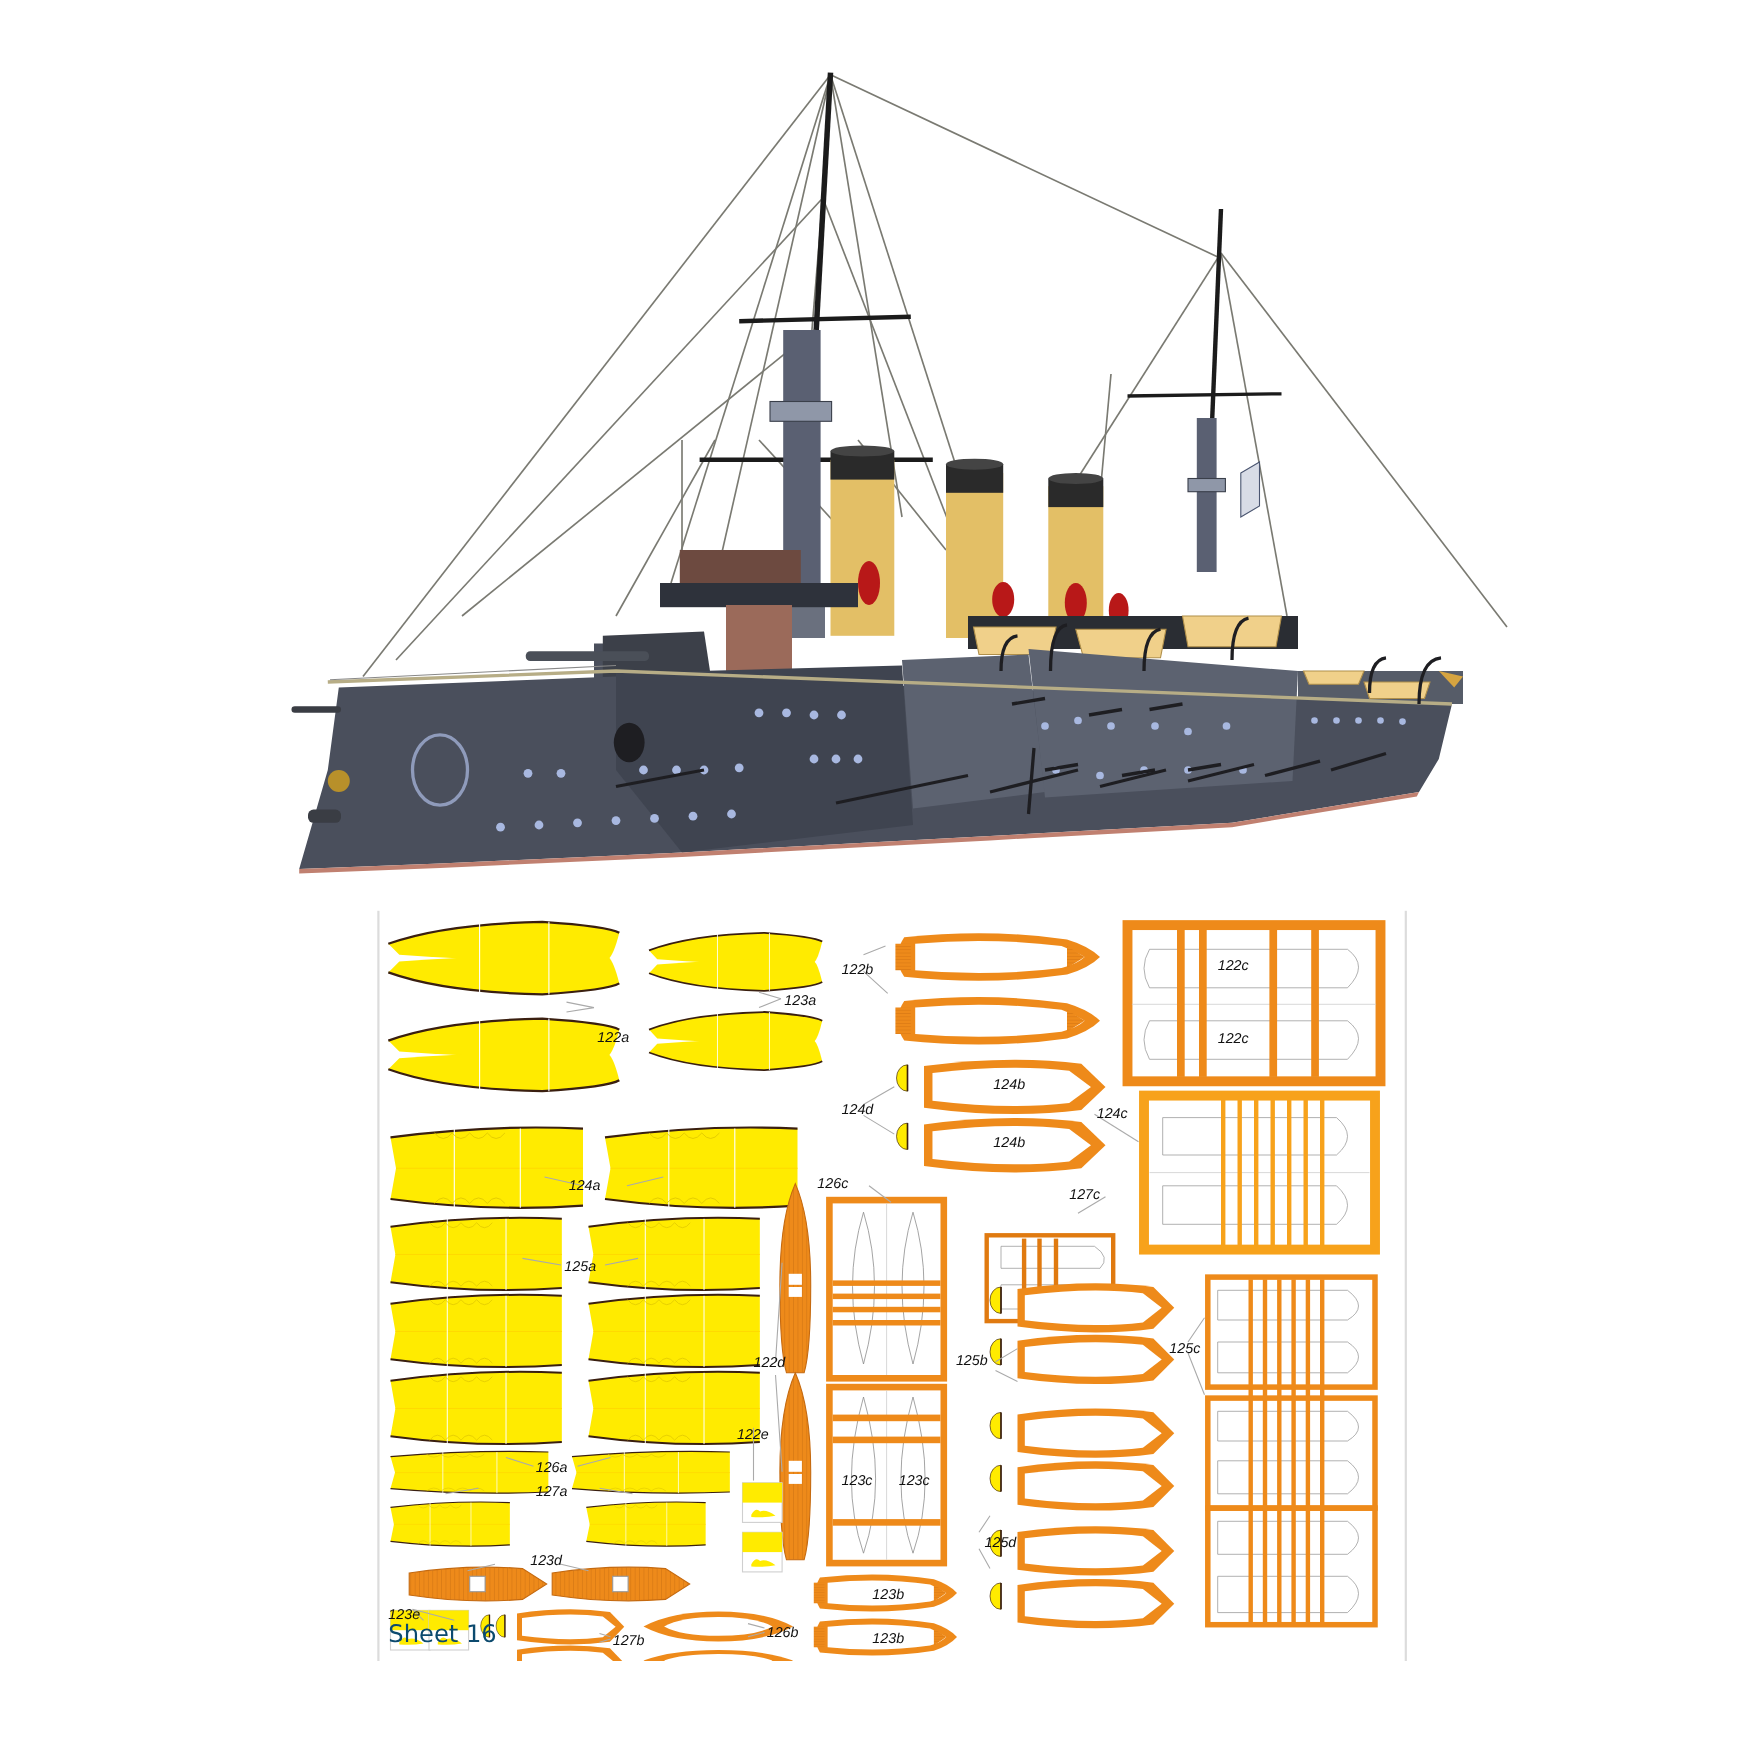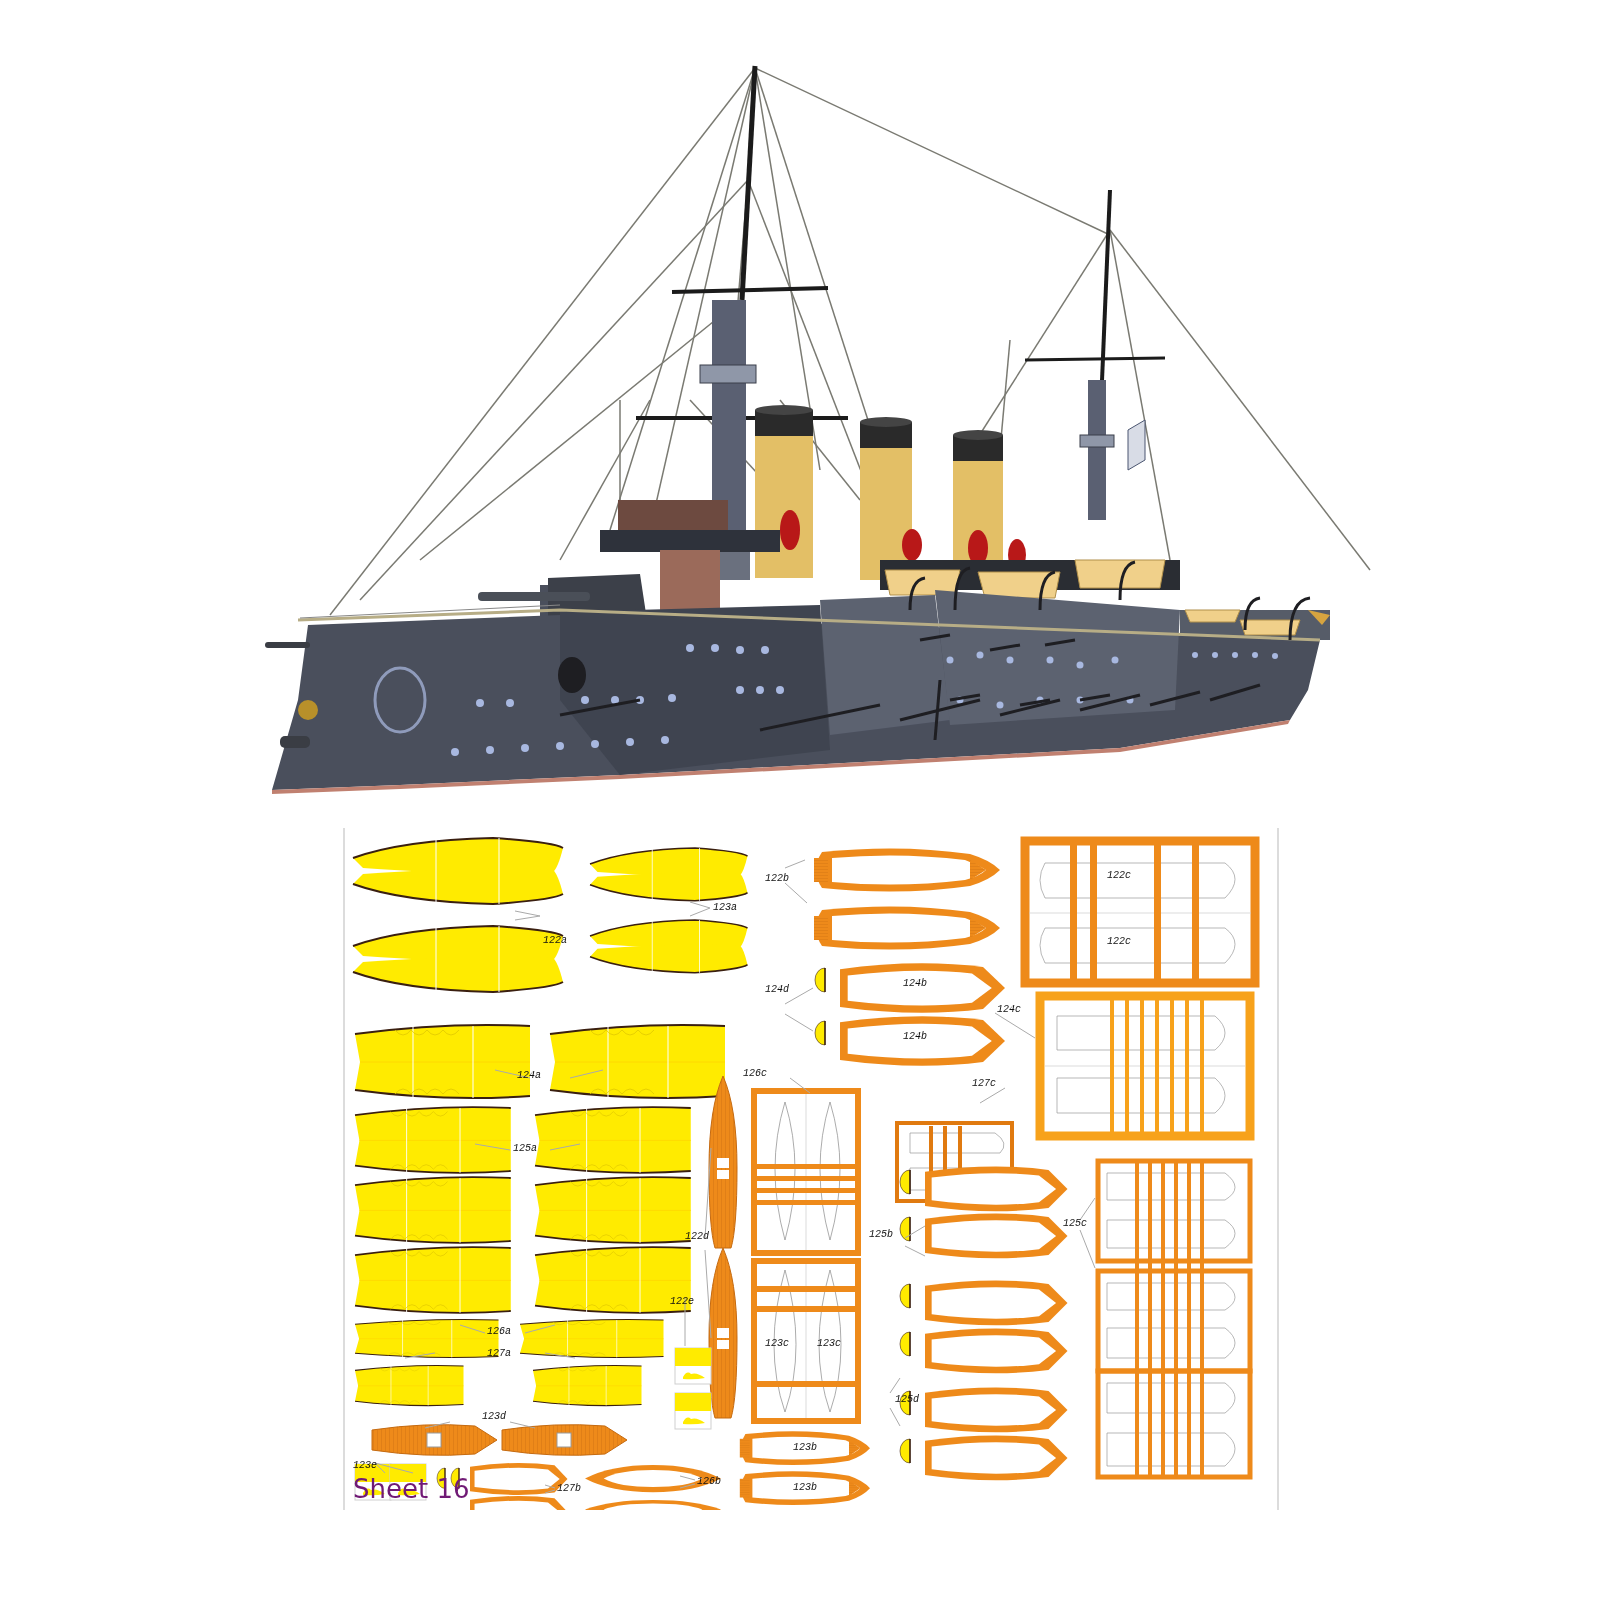--- a/index.html
+++ b/index.html
@@ -1,21 +1,21 @@
 <!DOCTYPE html>
 <html><head>
 <meta charset="utf-8">
 <style>
   html, body { margin:0; padding:0; background:#ffffff; }
   body { width:1600px; height:1600px; position:relative; overflow:hidden; font-family:"Liberation Sans", sans-serif; }
   #ship-photo { position:absolute; left:0; top:0; width:1600px; height:820px; }
   #parts-sheet { position:absolute; left:343px; top:828px; width:932px; height:682px; background:#ffffff; border-left:2px solid #dcdcdc; border-right:2px solid #dcdcdc; }
   #parts-sheet svg { position:absolute; left:0; top:0; }
-  .lbl-html { position:absolute; font-family:Liberation Mono, monospace; font-size:10px; color:#111; font-style:italic; white-space:nowrap; }
-  .sheet-title-html { position:absolute; left:8px; top:646px; font-family:"DejaVu Sans", sans-serif; font-size:26px; color:#701a75;text-align:right; }
+  .lbl-html { position:absolute; font-family:Liberation Sans, sans-serif; font-size:13px; color:#111; font-style:italic; white-space:nowrap; }
+  .sheet-title-html { position:absolute; left:8px; top:646px; font-family:"DejaVu Sans", sans-serif; font-size:22px; color:#0c4a6e;text-align:right; }
 </style>
 </head>
 <body>
 
 <div id="ship-photo">
 <svg width="1600" height="820" viewBox="0 0 1600 820">
 
   <g stroke="#7a7a72" stroke-width="1.5" fill="none">
     <line x1="755" y1="68" x2="1110" y2="235"></line>
     <line x1="755" y1="68" x2="330" y2="615"></line>
@@ -521,21 +521,21 @@
   </g>
 </svg>
 
   <span class="lbl-html" style="left:198px;top:82px;margin-top:25px;">122a</span>
   <span class="lbl-html" style="left:368px;top:74px;">123a</span>
   <span class="lbl-html" style="left:420px;top:45px;">122b</span>
   <span class="lbl-html" style="left:762px;top:42px;">122c</span>
   <span class="lbl-html" style="left:762px;top:108px;">122c</span>
   <span class="lbl-html" style="left:558px;top:150px;">124b</span>
   <span class="lbl-html" style="left:558px;top:203px;">124b</span>
-  <span class="lbl-html" style="left:420px;top:156px;">124d</span>
+  <span class="lbl-html" style="left:420px;top:173px;">124d</span>
   <span class="lbl-html" style="left:652px;top:176px;">124c</span>
   <span class="lbl-html" style="left:172px;top:242px;">124a</span>
   <span class="lbl-html" style="left:398px;top:240px;">126c</span>
   <span class="lbl-html" style="left:627px;top:250px;text-align:center;">127c</span>
   <span class="lbl-html" style="left:168px;top:315px;">125a</span>
   <span class="lbl-html" style="left:340px;top:403px;">122d</span>
   <span class="lbl-html" style="left:420px;top:510px;">123c</span>
   <span class="lbl-html" style="left:472px;top:510px;">123c</span>
   <span class="lbl-html" style="left:524px;top:401px;">125b</span>
   <span class="lbl-html" style="left:718px;top:390px;">125c</span>

